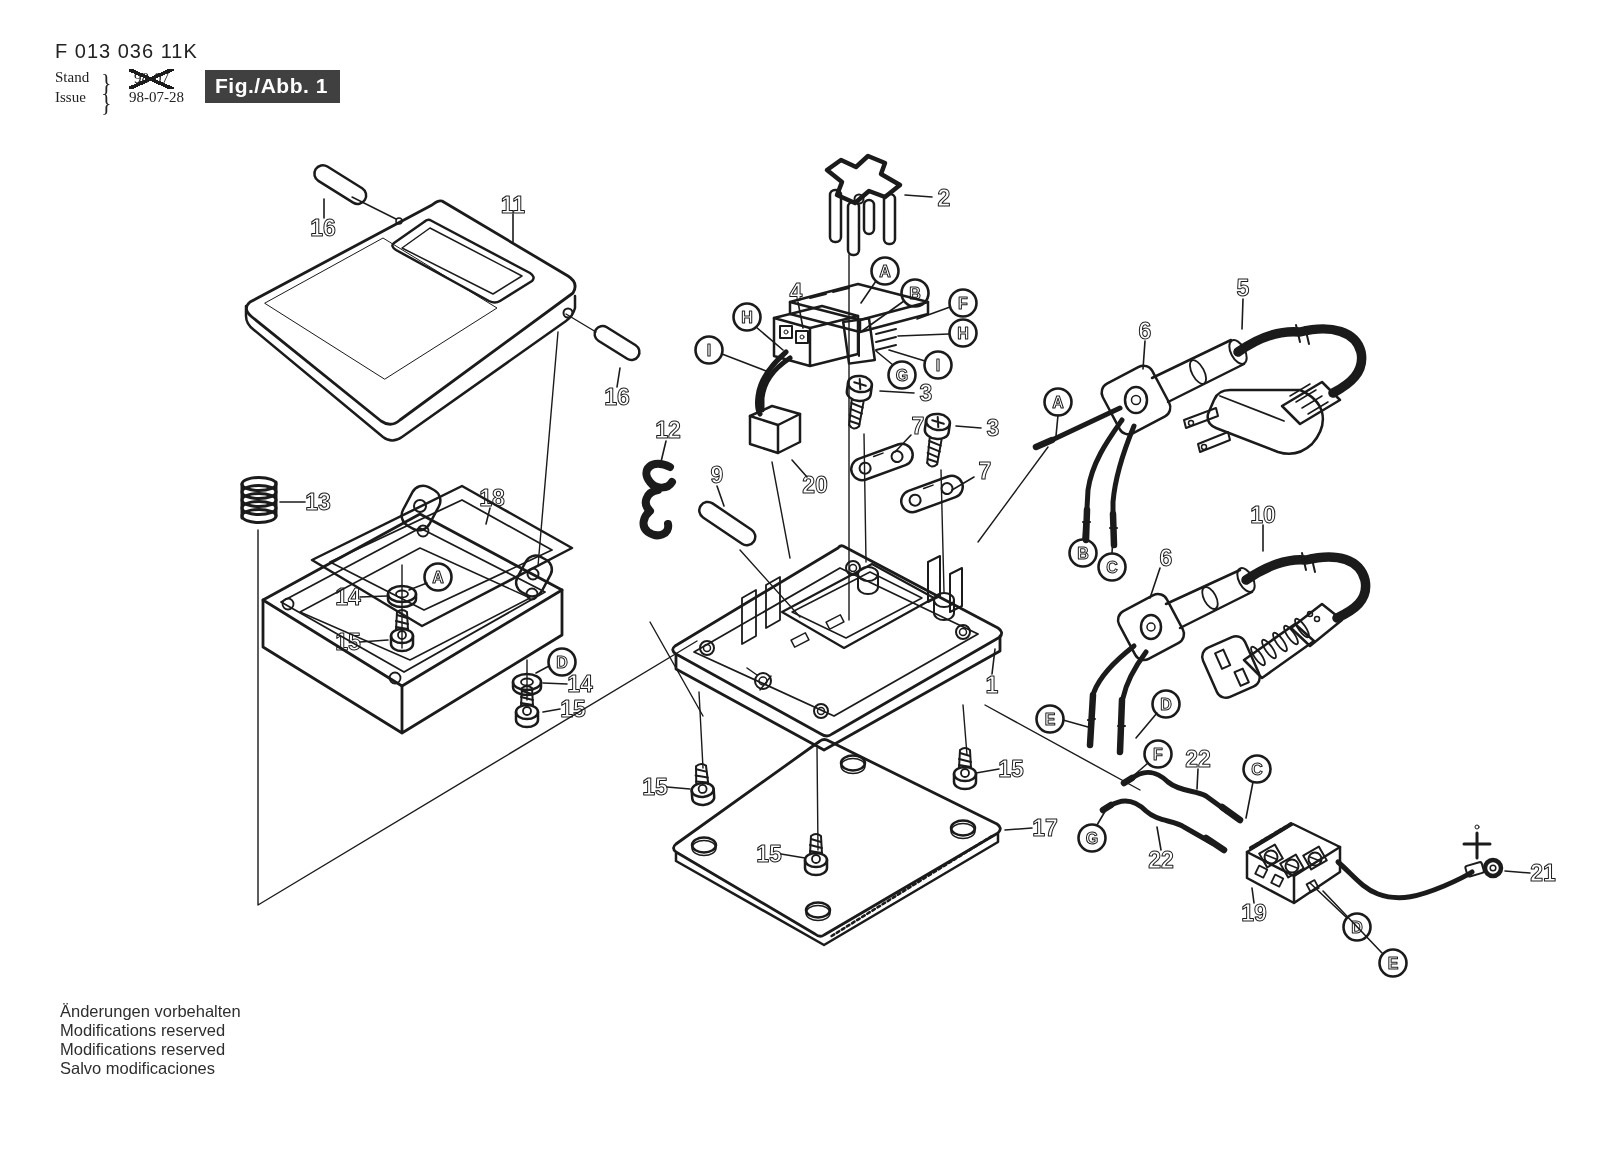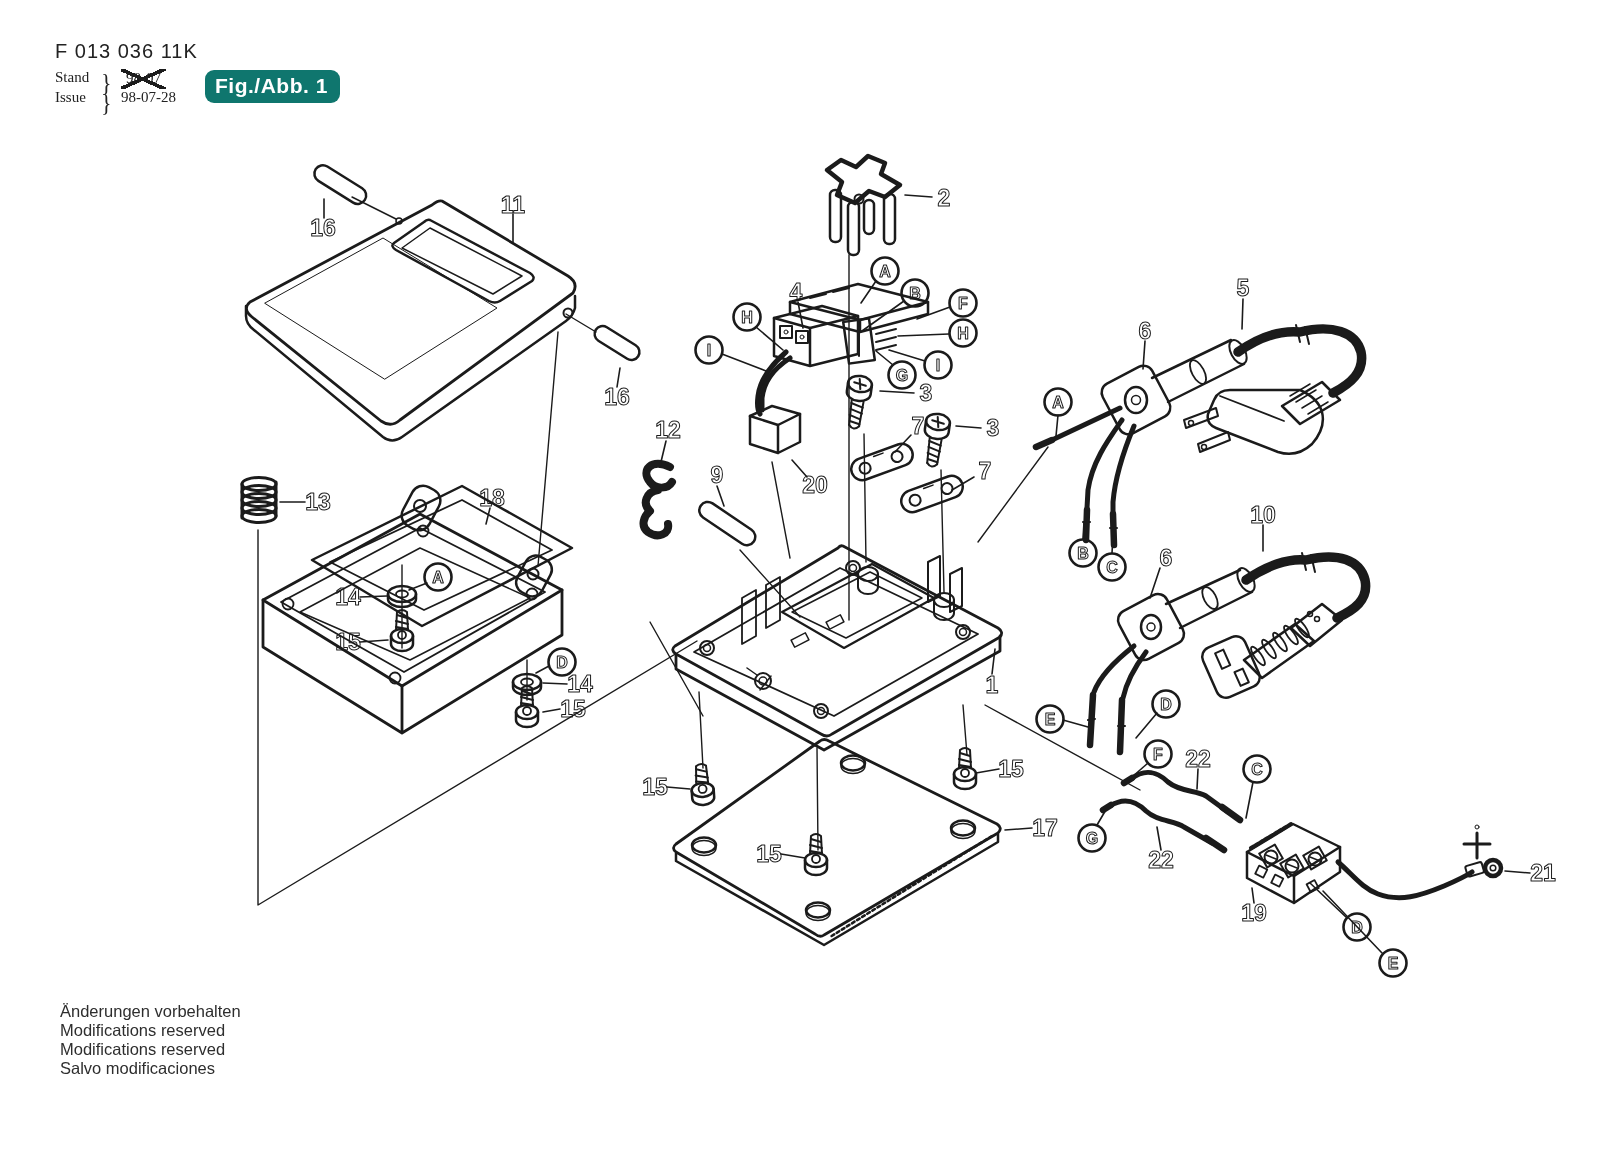--- a/index.html
+++ b/index.html
@@ -6,27 +6,27 @@
   body{width:1600px;height:1162px;position:relative;overflow:hidden;
        font-family:"Liberation Sans",sans-serif;color:#1b1b1b;}
   #stage{position:absolute;inset:0;background:#fff;}
   
   #hdr{position:absolute;left:55px;top:40px;}
   .part-no{font-size:20px;letter-spacing:1px;color:#222;}
   .hdr-rows{margin-top:6px;position:relative;}
   .hrow{display:flex;height:20px;font-size:15px;color:#222;font-family:Liberation Serif, serif;}
   .hrow .lbl{width:46px;}
   .hrow .brace{width:16px;font-size:22px;transform:scaleY(1.15);display:inline-block;}
-  .hrow .dt{margin-left:4px;font-size:15px;}
+  .hrow .dt{margin-left:12px;font-size:15px;}
   .struck{position:relative;padding:1px 5px;
     background:
       linear-gradient(to top right, transparent 44%, #1b1b1b 44%, #1b1b1b 54%, transparent 54%),
       linear-gradient(to bottom right, transparent 44%, #1b1b1b 44%, #1b1b1b 54%, transparent 54%);}
-  #figbadge{position:absolute;left:205px;top:70px;background:#0f766e;color:#fff;
-    font-size:21px;font-weight:bold;padding:4px 12px 5px 10px;letter-spacing:.5px;border-radius:9px;}
+  #figbadge{position:absolute;left:205px;top:70px;background:#404040;color:#fff;
+    font-size:21px;font-weight:bold;padding:4px 12px 5px 10px;letter-spacing:.5px;}
   
   #ftr{position:absolute;left:60px;top:1002px;font-size:16.5px;line-height:19px;color:#2e2e2e;}
   
   #diagram-svg{position:absolute;left:0;top:0;}
   #diagram-svg *{stroke:#1b1b1b;fill:none;stroke-linecap:round;stroke-linejoin:round;}
   .s28{stroke-width:2.8}.s25{stroke-width:2.5}.s22{stroke-width:2.2}.s2{stroke-width:2}
   .s18{stroke-width:1.8}.s15{stroke-width:1.5}.thin{stroke-width:1.4}
   .s3{stroke-width:3}.s45{stroke-width:4.5}
   .w{fill:#fff}
   .blk{fill:#1b1b1b;stroke:none}

